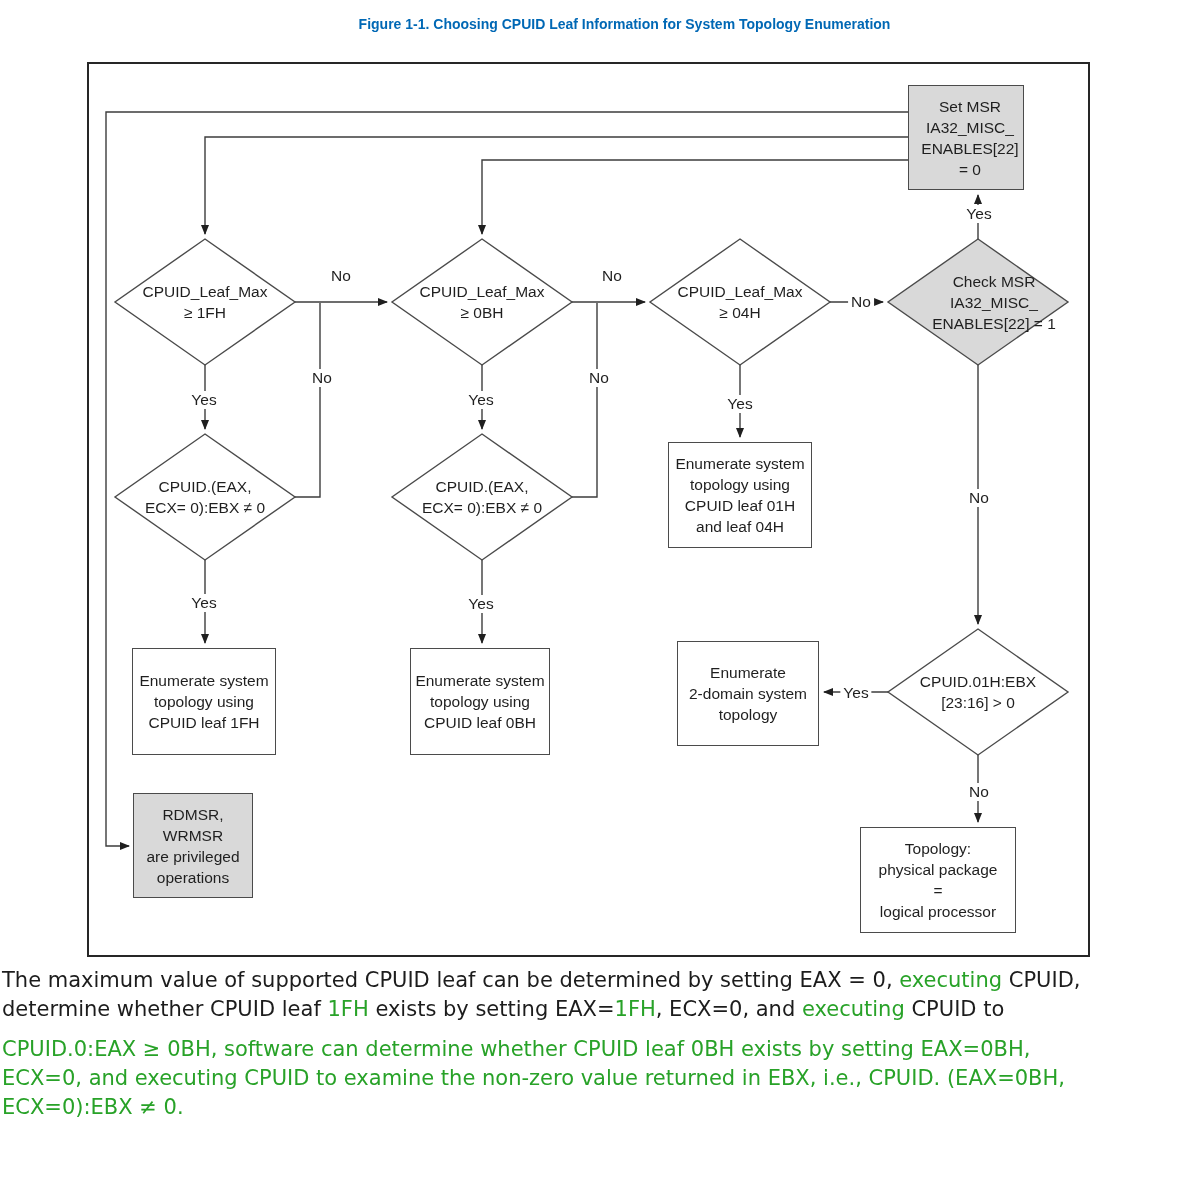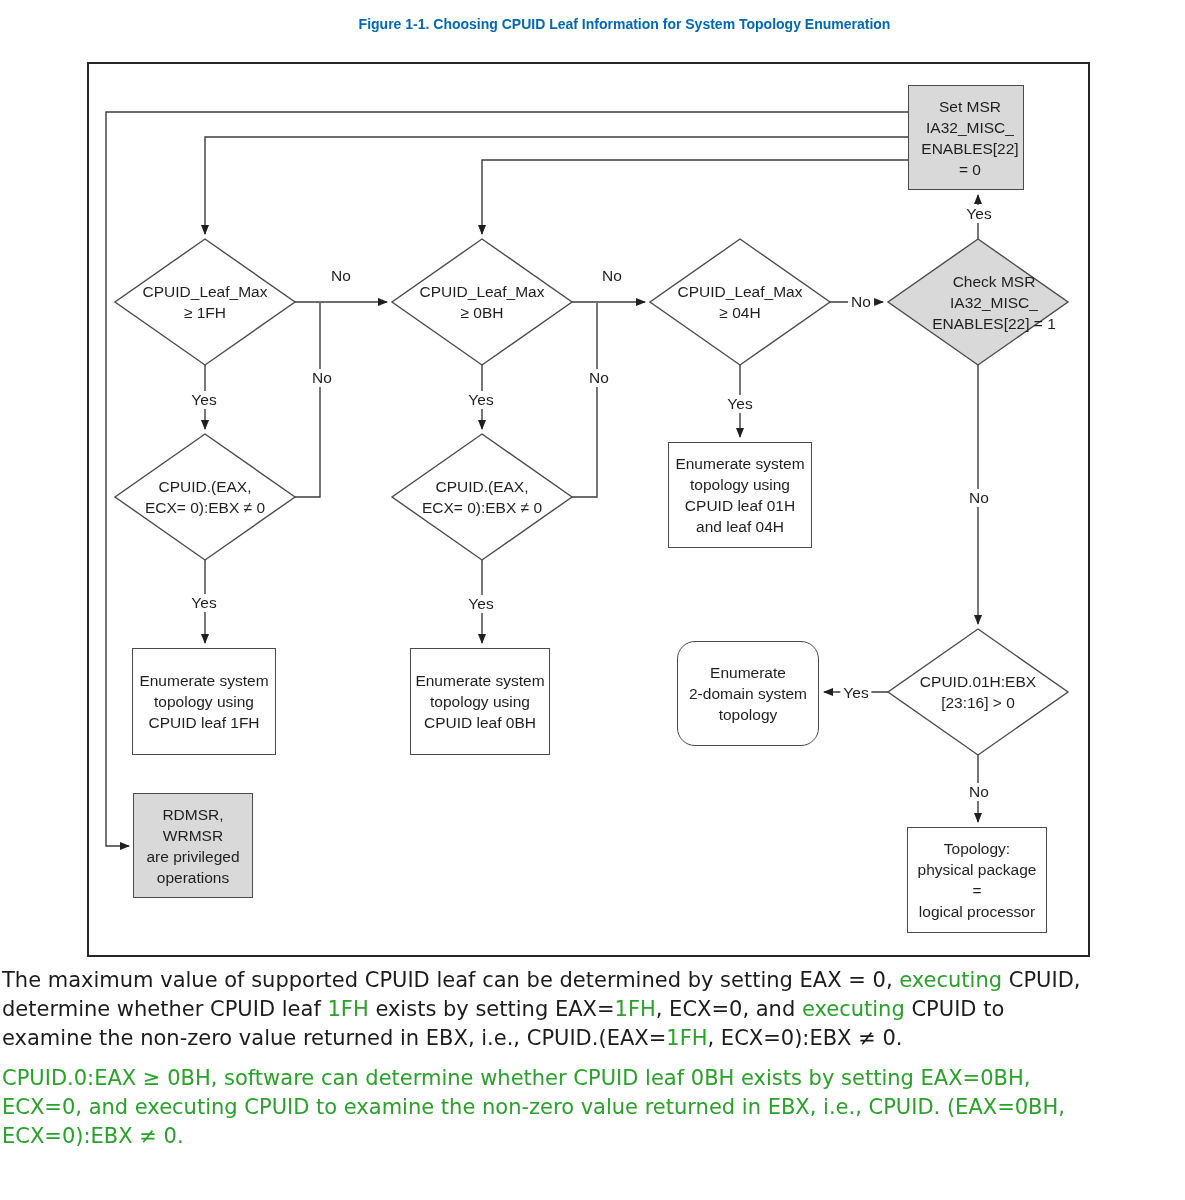--- a/index.html
+++ b/index.html
@@ -72,24 +72,24 @@
 <div class="box" style="left:668px;top:442px;width:144px;height:106px;">Enumerate system
 topology using
 CPUID leaf 01H
 and leaf 04H</div>
 <div class="box" style="left:132px;top:648px;width:144px;height:107px;">Enumerate system
 topology using
 CPUID leaf 1FH</div>
 <div class="box" style="left:410px;top:648px;width:140px;height:107px;">Enumerate system
 topology using
 CPUID leaf 0BH</div>
-<div class="box" style="left:677px;top:641px;width:142px;height:105px;border-radius:18px;">Enumerate
+<div class="box" style="left:677px;top:641px;width:142px;height:105px;">Enumerate
 2-domain system
 topology</div>
-<div class="box" style="left:907px;top:827px;width:140px;height:106px;">Topology:
+<div class="box" style="left:860px;top:827px;width:156px;height:106px;">Topology:
 physical package
 =
 logical processor</div>
 <div class="box gray" style="left:133px;top:793px;width:120px;height:105px;">RDMSR, WRMSR
 are privileged
 operations</div>
 
 <div class="dtext" style="left:115px;top:239px;width:180px;height:126px;">CPUID_Leaf_Max
 ≥ 1FH</div>
 <div class="dtext" style="left:392px;top:239px;width:180px;height:126px;">CPUID_Leaf_Max
@@ -118,20 +118,19 @@
 <div class="lbl" style="left:481px;top:604px;">Yes</div>
 <div class="lbl" style="left:979px;top:214px;">Yes</div>
 <div class="lbl" style="left:979px;top:498px;">No</div>
 <div class="lbl" style="left:856px;top:693px;">Yes</div>
 <div class="lbl" style="left:979px;top:792px;">No</div>
 
 <div class="paras">
   <div>
     <div class="pline"><span>The maximum value of supported CPUID leaf can be determined by setting EAX = 0, </span><span class="g">executing</span><span> CPUID,</span></div>
     <div class="pline"><span>determine whether CPUID leaf </span><span class="g">1FH</span><span> exists by setting EAX=</span><span class="g">1FH</span><span>, ECX=0, and </span><span class="g">executing</span><span> CPUID to</span></div>
-    <div class="pline"><span>examine the non-zero value returned in EBX, i.e., CPUID.(EAX=</span><span class="g">1FH</span><span>, ECX=0):EBX ≠ 0.</span></div>
   </div>
   <div class="para2">
     <div class="pline"><span class="g">CPUID.0:EAX ≥ 0BH, software can determine whether CPUID leaf 0BH exists by setting EAX=0BH,</span></div>
     <div class="pline"><span class="g">ECX=0, and executing CPUID to examine the non-zero value returned in EBX, i.e., CPUID. (EAX=0BH,</span></div>
     <div class="pline"><span class="g">ECX=0):EBX ≠ 0.</span></div>
   </div>
 </div>
 
 </body></html>

